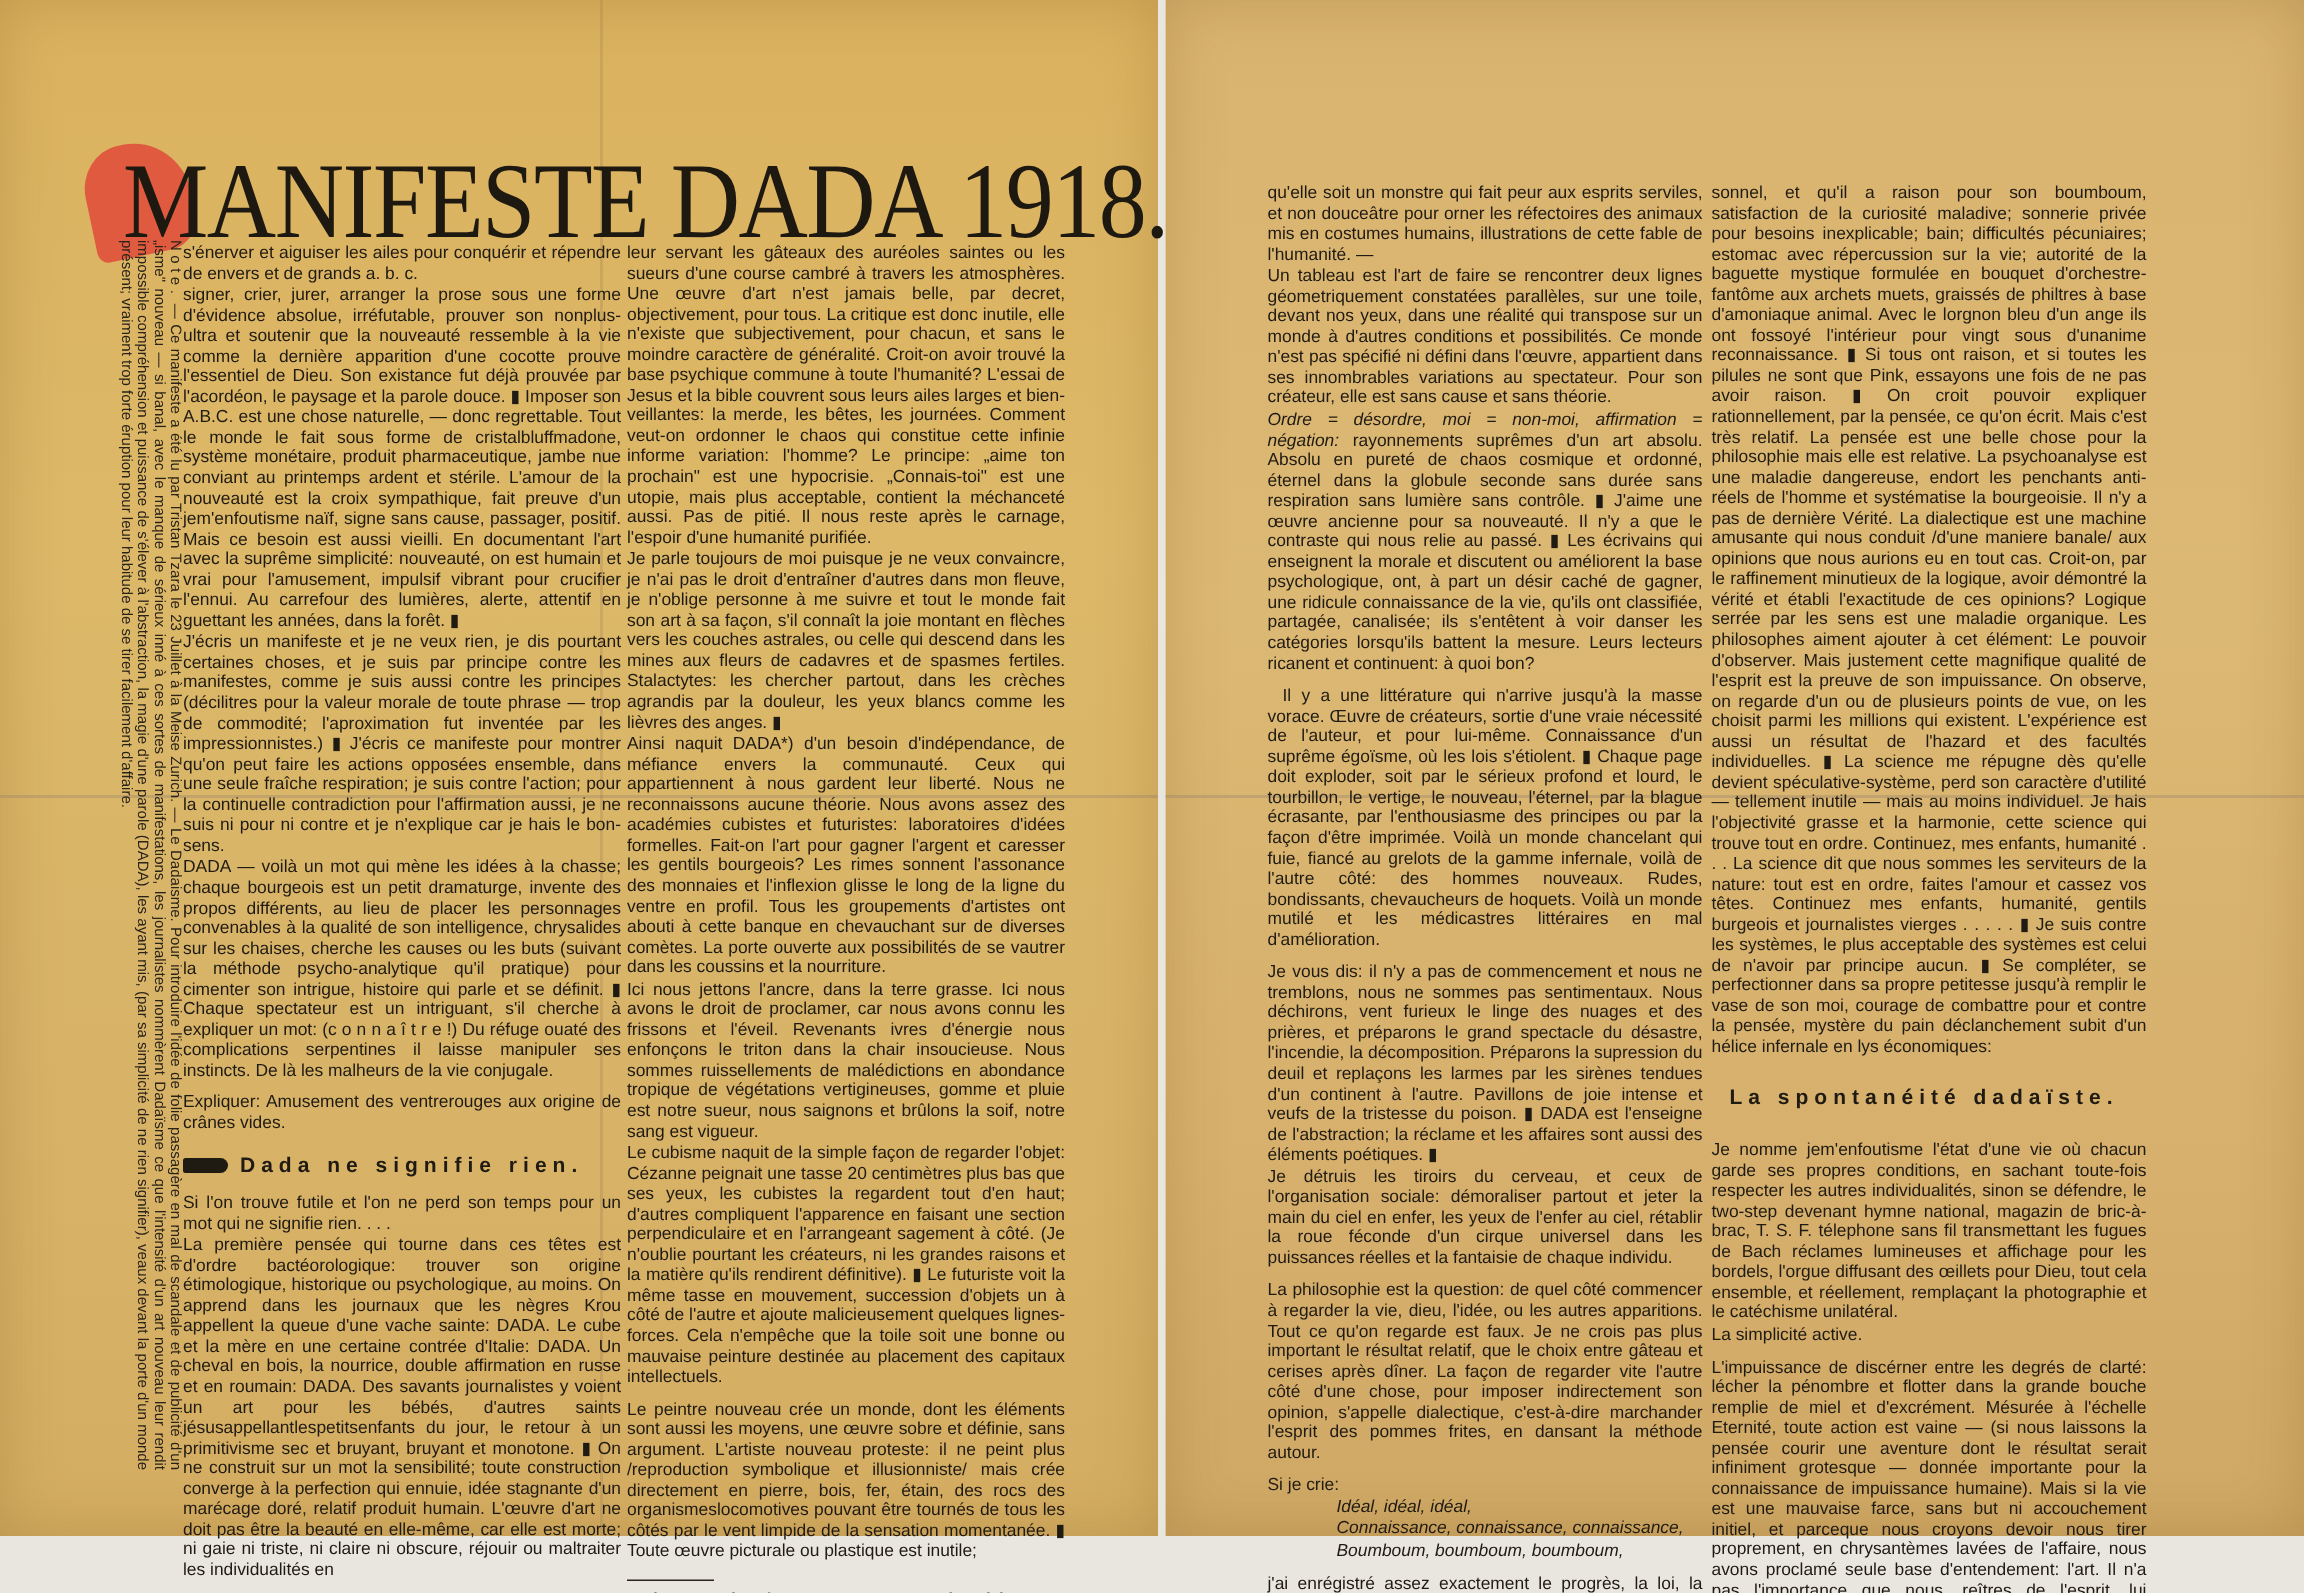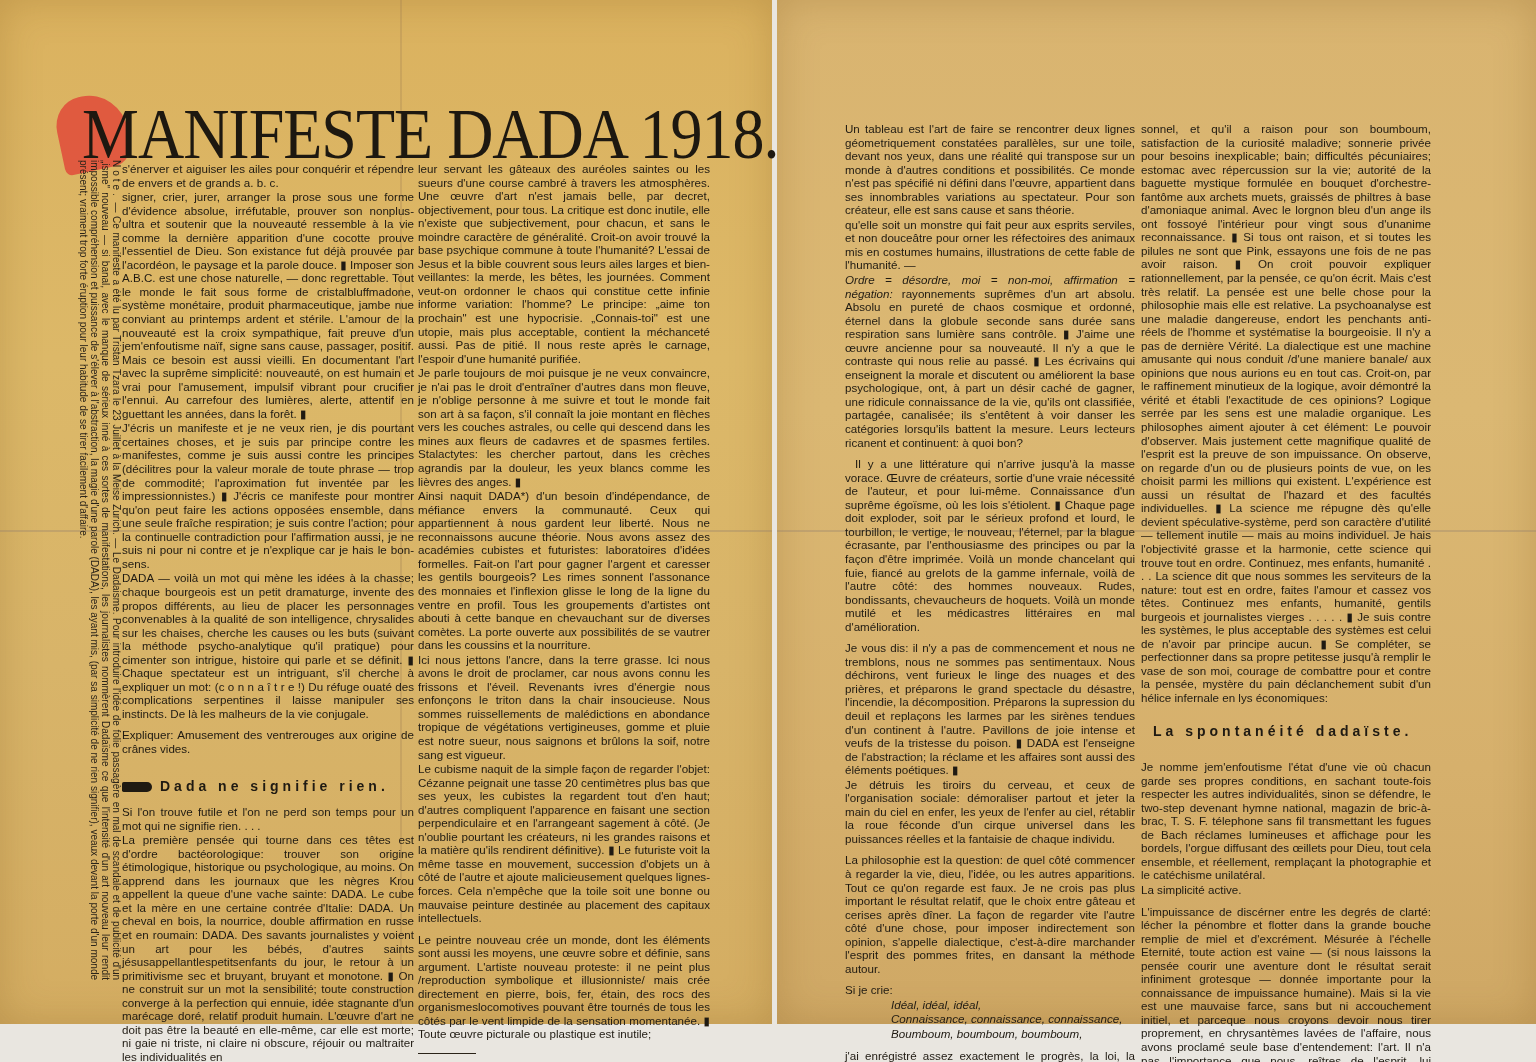--- a/index.html
+++ b/index.html
@@ -32,21 +32,21 @@
   .col {
     position: absolute; color: #1f1a12;
     font-size: 11.6px; line-height: 13.55px; text-align: justify;
     font-stretch: condensed;
   }
   .col p { margin: 0; text-indent: 0; }
   .col p + p { margin-top: 1px; }
   .col p.sp { margin-top: 8px; }
   .heading {
     font-weight: bold; font-size: 14px; letter-spacing: 4px;
-    margin: 24px 0 12px 0; text-align: left;
+    margin: 14px 0 12px 0; text-align: left;
   }
   .heading .hand { display: inline-block; width: 30px; height: 10px; background: #1f1a12; border-radius: 2px 6px 6px 2px; vertical-align: middle; margin-right: 8px; }
   .verse { padding-left: 46px; font-style: italic; text-align: left; }
   .margin-note {
     position: absolute; left: 80px; top: 160px; width: 820px; height: 42px;
     transform-origin: top left; transform: rotate(90deg) translate(0, -42px);
     font-size: 10px; line-height: 11px; color: #2a2318; text-align: justify;
   }
   .margin-note .note-label { letter-spacing: 3px; }
   .footnote-rule { width: 58px; height: 1px; background: #2a2318; margin: 12px 0 6px 0; }
@@ -92,22 +92,22 @@
       <span>*) en 1916 dans le</span>
       <i>CABARET VOLTAIRE</i>
       <span>à Zurich.</span>
     </div>
   </div>
 </div>
 
 <div class="sheet right">
   <div class="fold-h"></div>
   <div class="col" style="left:68px; top:122px; width:290px;">
+    <p>qu'elle soit un monstre qui fait peur aux esprits serviles, et non douceâtre pour orner les réfectoires des animaux mis en costumes humains, illustrations de cette fable de l'humanité. —</p>
     <p>Un tableau est l'art de faire se rencontrer deux lignes géometriquement constatées parallèles, sur une toile, devant nos yeux, dans une réalité qui transpose sur un monde à d'autres conditions et possibilités. Ce monde n'est pas spécifié ni défini dans l'œuvre, appartient dans ses innombrables variations au spectateur. Pour son créateur, elle est sans cause et sans théorie.</p>
-    <p>qu'elle soit un monstre qui fait peur aux esprits serviles, et non douceâtre pour orner les réfectoires des animaux mis en costumes humains, illustrations de cette fable de l'humanité. —</p>
     <p><i>Ordre = désordre, moi = non-moi, affirmation = négation:</i> <span>rayonnements suprêmes d'un art absolu. Absolu en pureté de chaos cosmique et ordonné, éternel dans la globule seconde sans durée sans respiration sans lumière sans contrôle. ▮ J'aime une œuvre ancienne pour sa nouveauté. Il n'y a que le contraste qui nous relie au passé. ▮ Les écrivains qui enseignent la morale et discutent ou améliorent la base psychologique, ont, à part un désir caché de gagner, une ridicule connaissance de la vie, qu'ils ont classifiée, partagée, canalisée; ils s'entêtent à voir danser les catégories lorsqu'ils battent la mesure. Leurs lecteurs ricanent et continuent: à quoi bon?</span></p>
     <p class="sp" style="text-indent:10px;">Il y a une littérature qui n'arrive jusqu'à la masse vorace. Œuvre de créateurs, sortie d'une vraie nécessité de l'auteur, et pour lui-même. Connaissance d'un suprême égoïsme, où les lois s'étiolent. ▮ Chaque page doit exploder, soit par le sérieux profond et lourd, le tourbillon, le vertige, le nouveau, l'éternel, par la blague écrasante, par l'enthousiasme des principes ou par la façon d'être imprimée. Voilà un monde chancelant qui fuie, fiancé au grelots de la gamme infernale, voilà de l'autre côté: des hommes nouveaux. Rudes, bondissants, chevaucheurs de hoquets. Voilà un monde mutilé et les médicastres littéraires en mal d'amélioration.</p>
     <p class="sp">Je vous dis: il n'y a pas de commencement et nous ne tremblons, nous ne sommes pas sentimentaux. Nous déchirons, vent furieux le linge des nuages et des prières, et préparons le grand spectacle du désastre, l'incendie, la décomposition. Préparons la supression du deuil et replaçons les larmes par les sirènes tendues d'un continent à l'autre. Pavillons de joie intense et veufs de la tristesse du poison. ▮ DADA est l'enseigne de l'abstraction; la réclame et les affaires sont aussi des éléments poétiques. ▮</p>
     <p>Je détruis les tiroirs du cerveau, et ceux de l'organisation sociale: démoraliser partout et jeter la main du ciel en enfer, les yeux de l'enfer au ciel, rétablir la roue féconde d'un cirque universel dans les puissances réelles et la fantaisie de chaque individu.</p>
     <p class="sp">La philosophie est la question: de quel côté commencer à regarder la vie, dieu, l'idée, ou les autres apparitions. Tout ce qu'on regarde est faux. Je ne crois pas plus important le résultat relatif, que le choix entre gâteau et cerises après dîner. La façon de regarder vite l'autre côté d'une chose, pour imposer indirectement son opinion, s'appelle dialectique, c'est-à-dire marchander l'esprit des pommes frites, en dansant la méthode autour.</p>
     <p class="sp">Si je crie:</p>
     <p class="verse">Idéal, idéal, idéal,</p>
     <p class="verse">Connaissance, connaissance, connaissance,</p>
     <p class="verse">Boumboum, boumboum, boumboum,</p>
     <p class="sp">j'ai enrégistré assez exactement le progrès, la loi, la morale et toutes les autres belles qualités que de différents gens très intelligents ont discuté dans tant de livres, pour arriver à la fin, à dire que tout de même chacun a dansé d'après son boumboum per-</p>

